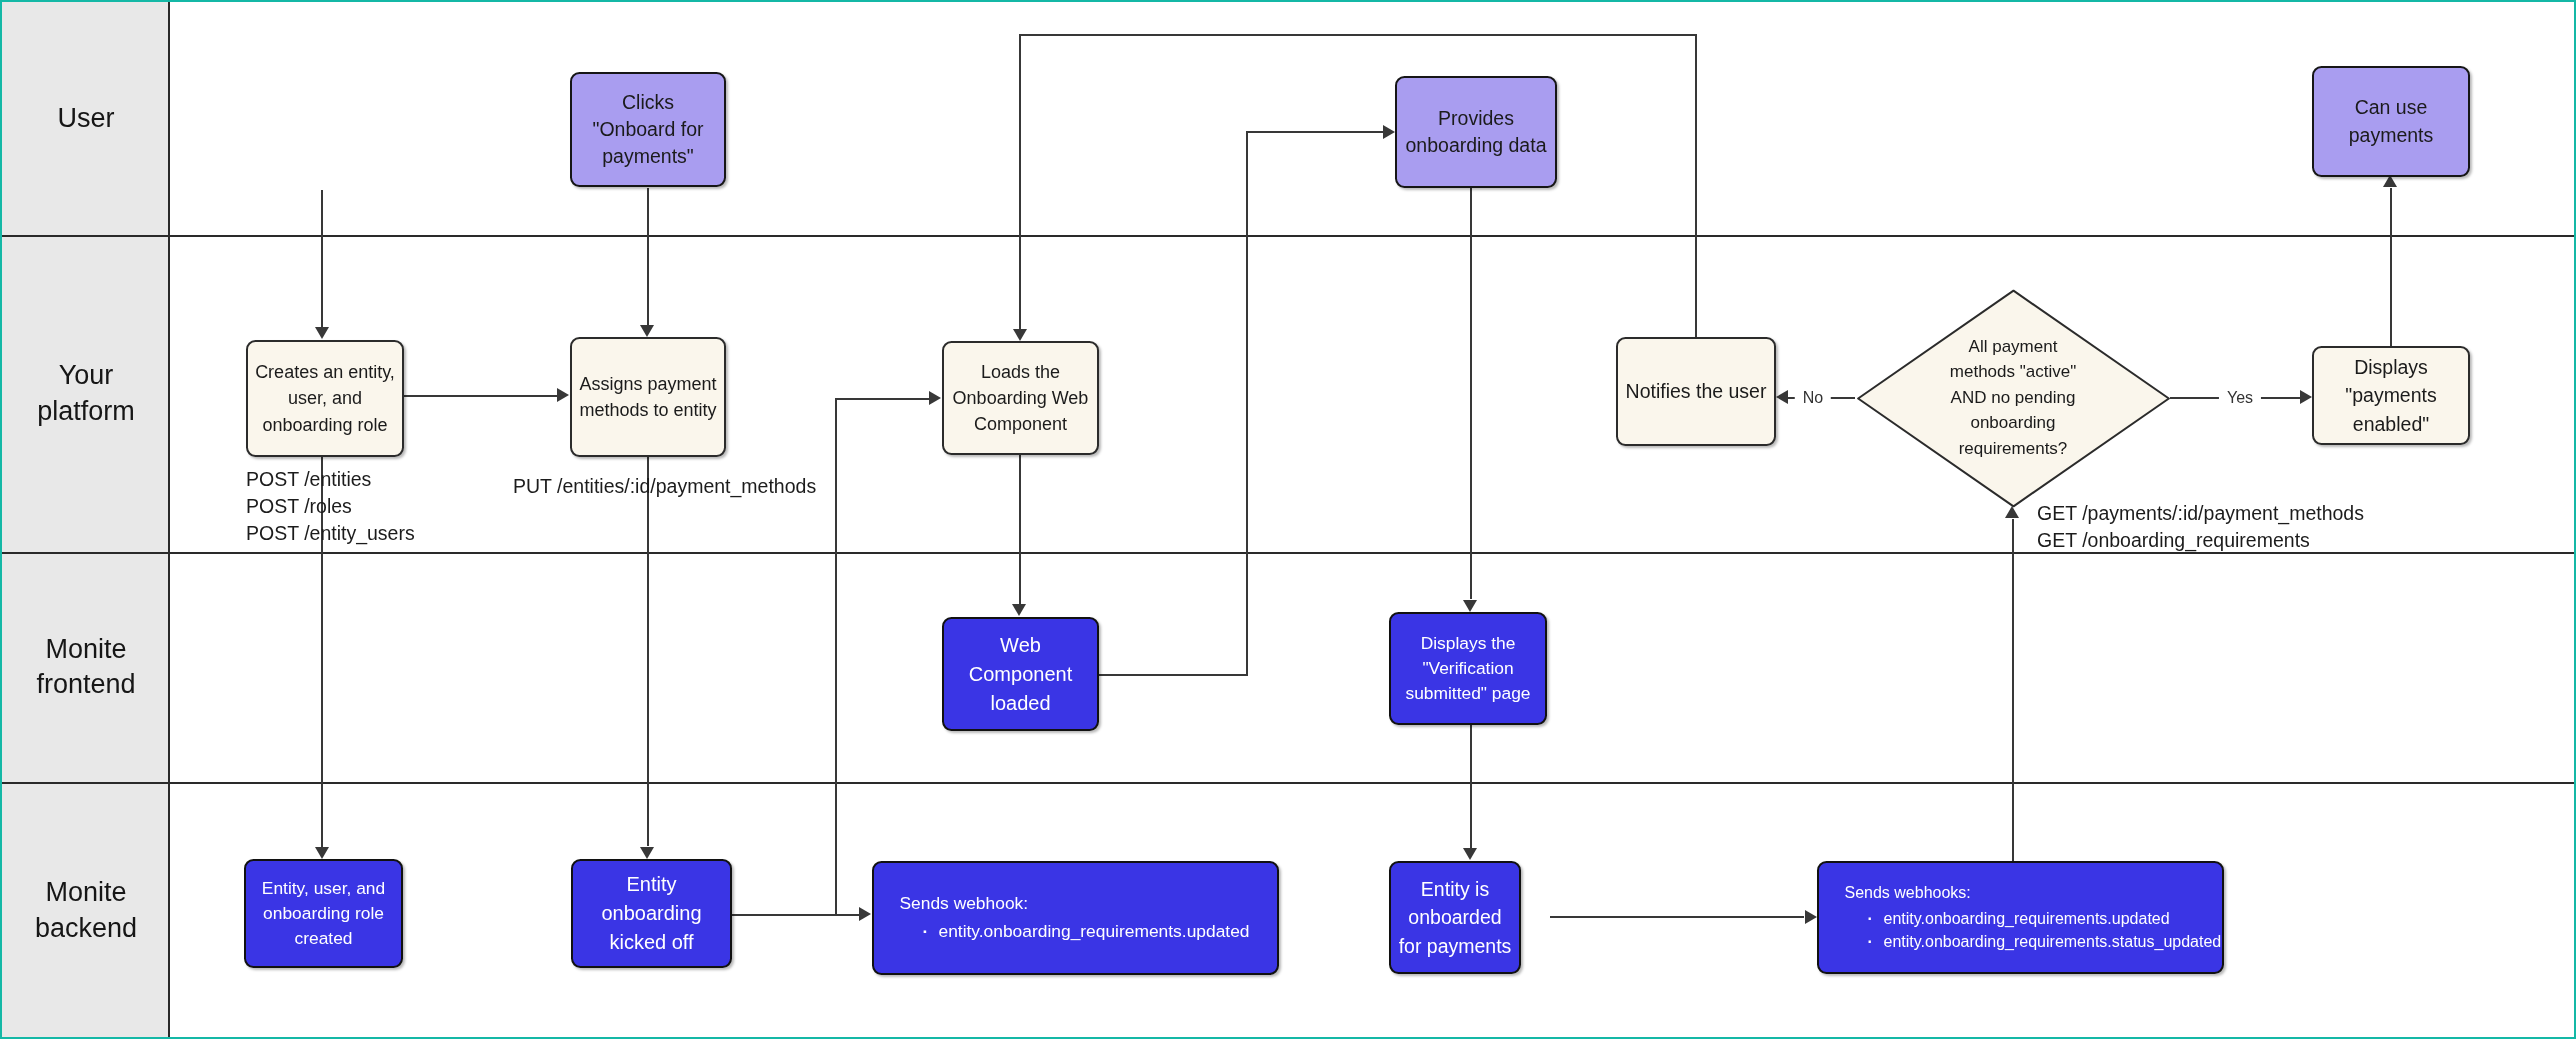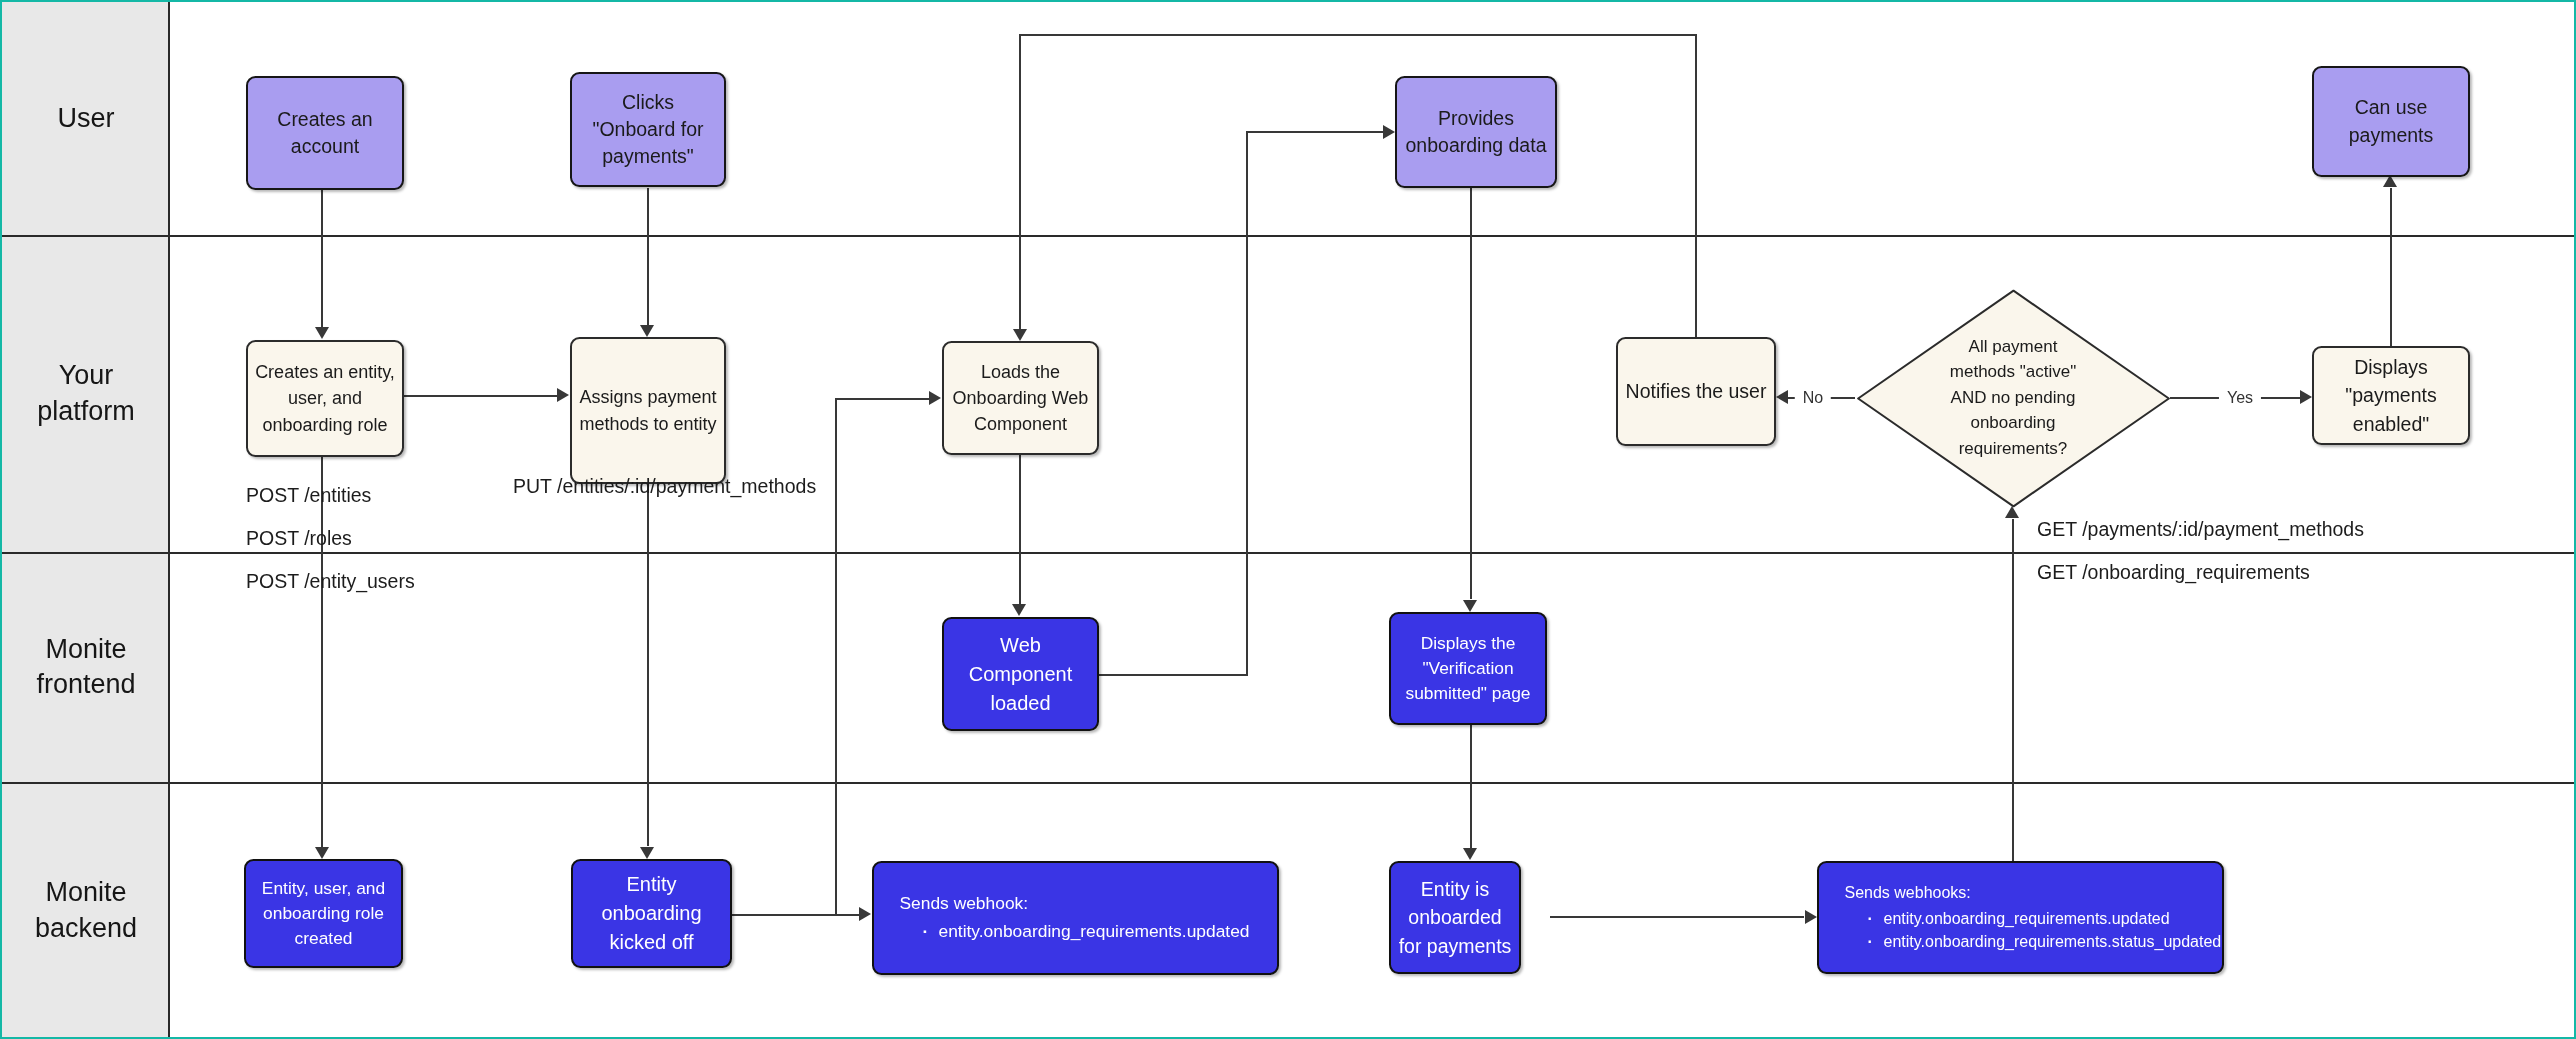--- a/index.html
+++ b/index.html
@@ -44,21 +44,21 @@
   .vl{width:2px;}
   .arr{position:absolute;width:0;height:0;}
   .arr-down{border-left:7.4px solid transparent;border-right:7.4px solid transparent;border-top:12.7px solid var(--line);}
   .arr-up{border-left:7.4px solid transparent;border-right:7.4px solid transparent;border-bottom:12.7px solid var(--line);}
   .arr-right{border-top:7.4px solid transparent;border-bottom:7.4px solid transparent;border-left:12.7px solid var(--line);}
   .arr-left{border-top:7.4px solid transparent;border-bottom:7.4px solid transparent;border-right:12.7px solid var(--line);}
   
   .edge-label{position:absolute;transform:translate(-50%,-50%);background:#fff;padding:1.3px 8px;
     font-size:16px;color:#333;}
   .api-label{position:absolute;font-size:19.5px;color:#1c1c1c;white-space:nowrap;}
-  .api-group div{line-height:27px;margin-top:16px;}
+  .api-group div{line-height:27px;}
 </style>
 </head>
 <body>
 
 <div class="canvas">
 
   <div class="lane-header-col"></div>
   <div class="lane-sep" style="top:233px"></div>
   <div class="lane-sep" style="top:550px"></div>
   <div class="lane-sep" style="top:780px"></div>
@@ -125,37 +125,34 @@
   <div class="arr arr-right" style="left:2298px;top:388px"></div>
 
   <div class="vl" style="left:2388px;top:186px;height:158px"></div>
   <div class="arr arr-up" style="left:2381px;top:173px"></div>
 
   <div class="vl" style="left:1693px;top:32px;height:303px"></div>
   <div class="hl" style="left:1017px;top:32px;width:678px"></div>
   <div class="vl" style="left:1017px;top:32px;height:296px"></div>
   <div class="arr arr-down" style="left:1011px;top:327px"></div>
 
-  <div class="node user-node" style="left:244px;top:74px;width:158px;height:114px">
-    <span>Creates an account</span>
-  </div>
   <div class="node user-node" style="left:568px;top:70px;width:156px;height:115px">
     <span>Clicks "Onboard for payments"</span>
   </div>
   <div class="node user-node" style="left:1393px;top:74px;width:162px;height:112px">
     <span>Provides onboarding data</span>
   </div>
   <div class="node user-node" style="left:2310px;top:64px;width:158px;height:111px">
     <span>Can use payments</span>
   </div>
 
   <div class="node platform-node" style="left:244px;top:338px;width:158px;height:117px">
     <span>Creates an entity, user, and onboarding role</span>
   </div>
-  <div class="node platform-node" style="left:568px;top:335px;width:156px;height:147px">
+  <div class="node platform-node" style="left:568px;top:335px;width:156px;height:120px">
     <span>Assigns payment methods to entity</span>
   </div>
   <div class="node platform-node" style="left:940px;top:339px;width:157px;height:114px">
     <span>Loads the Onboarding Web Component</span>
   </div>
   <div class="node platform-node" style="left:1614px;top:335px;width:160px;height:109px;font-size:19.5px">
     <span>Notifies the user</span>
   </div>
   <svg class="diamond-svg" style="left:1853px;top:286px;width:317px;height:221px" viewBox="0 0 472 330">
     <polygon points="236,4 468,165 236,326 4,165" fill="#faf6ec" stroke="#2b2b2b" stroke-width="3" stroke-linejoin="round"></polygon>

